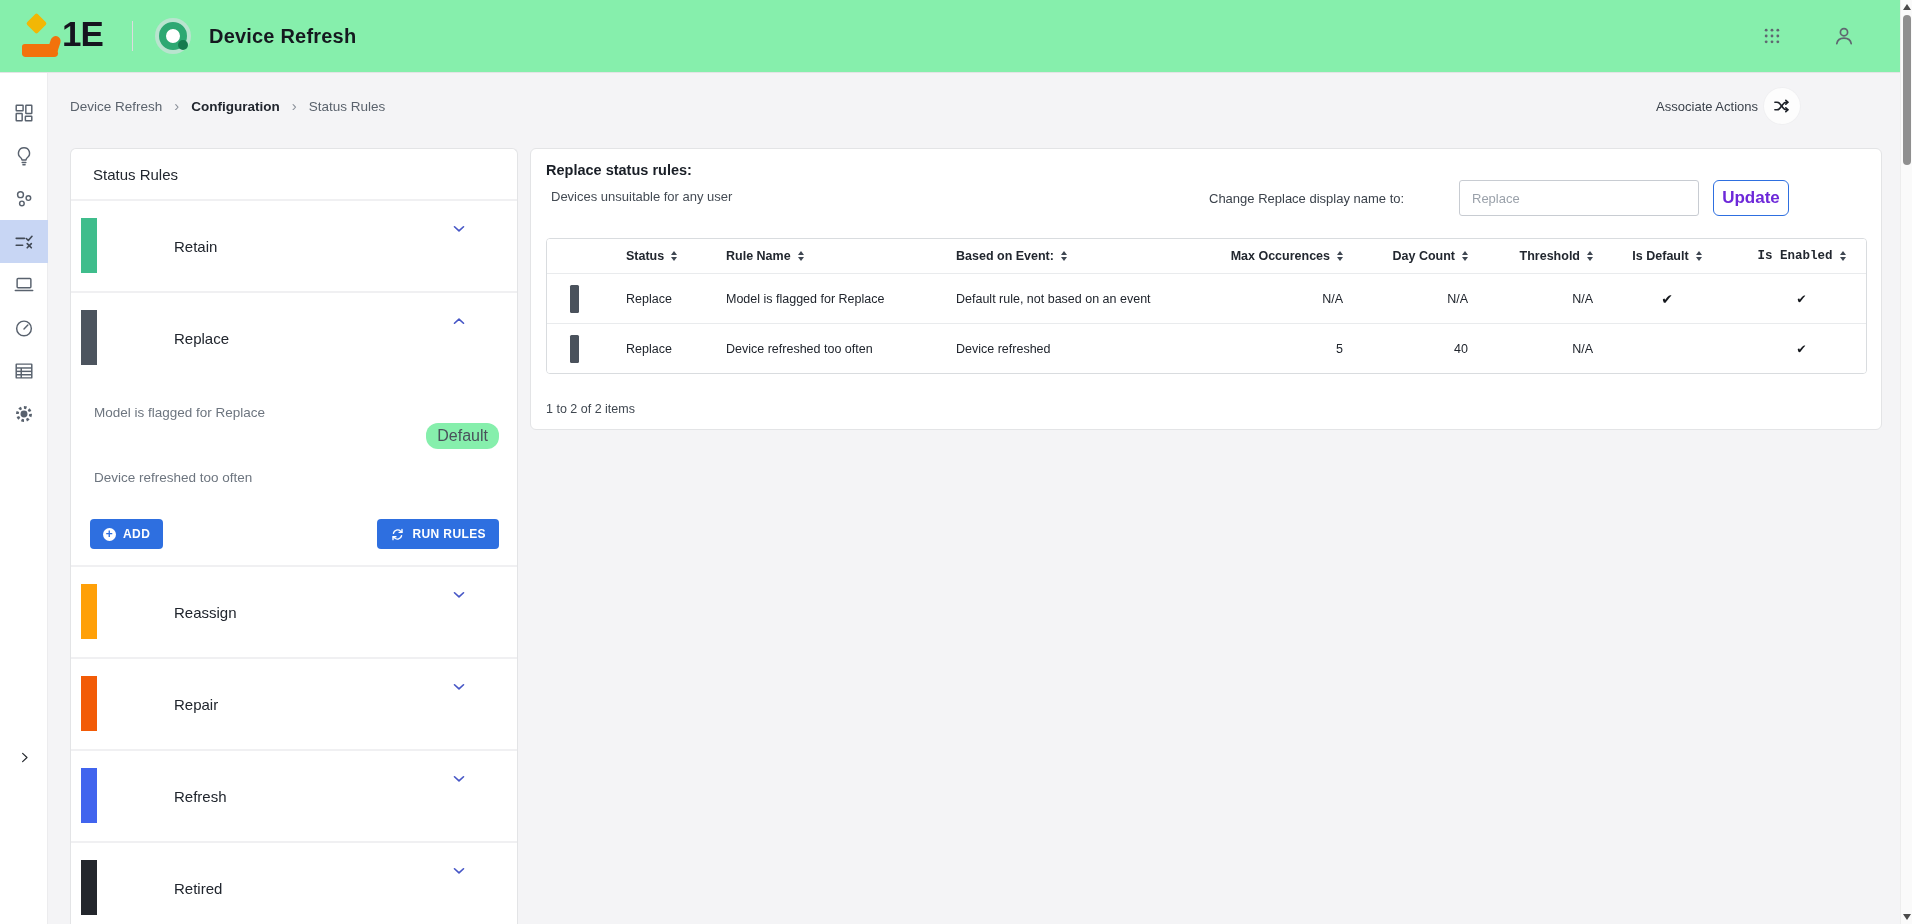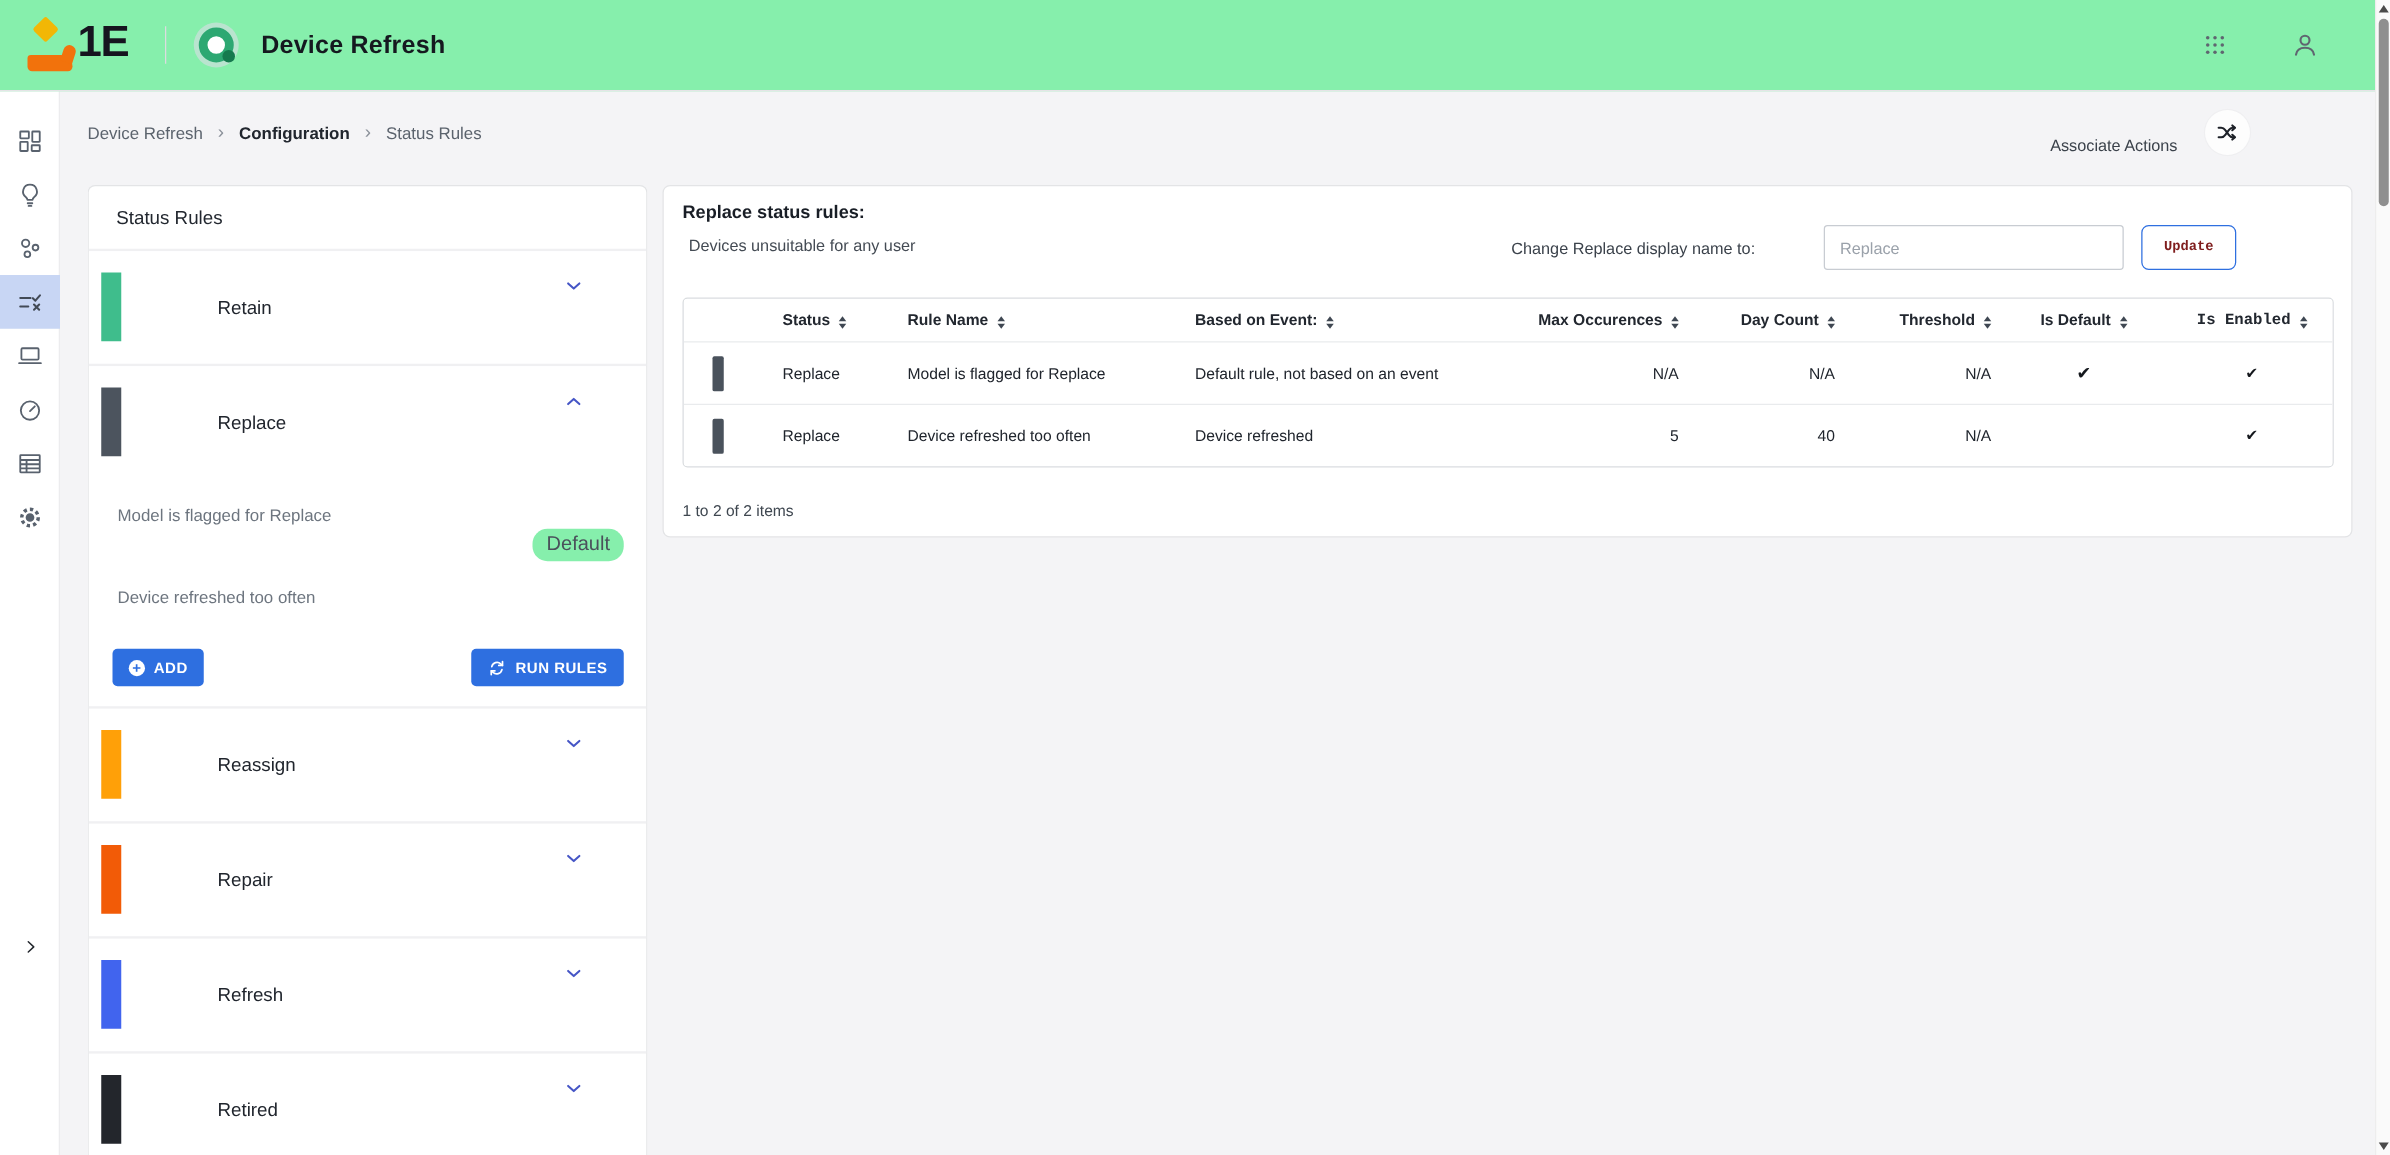--- a/index.html
+++ b/index.html
@@ -31,21 +31,21 @@
   .rail-item.active { background:#C8D6F4; }
   .rail-expand { position:absolute; left:0; top:671px; width:48px; height:26px; display:flex; align-items:center; justify-content:center; background:none; border:none; cursor:pointer; }
 
   
   .breadcrumb-row { position:absolute; left:70px; right:112px; top:86px; height:40px;
                     display:flex; align-items:center; justify-content:space-between; }
   .breadcrumb { display:flex; align-items:center; gap:12px; font-size:13.5px; }
   .crumb { color:#5B636D; cursor:pointer; }
   .crumb.strong { color:#21262E; font-weight:600; }
   .crumb-sep { color:#8b919a; font-size:15px; transform:translateY(-1px); }
-  .bc-right { display:flex; align-items:flex-end; gap:22px; }
+  .bc-right { display:flex; align-items:center; gap:6px; }
   .assoc-label { font-size:13px; color:#3B424B; }
   .shuffle-btn { width:36px; height:36px; border-radius:50%; background:#fdfdfd; border:none; display:flex; align-items:center; justify-content:center; cursor:pointer; box-shadow:0 0 0 1px rgba(0,0,0,0.02); }
 
   
   .left-card { position:absolute; left:70px; top:148px; width:448px; bottom:0; background:#fff;
                border:1px solid #e3e4e6; border-bottom:none; border-radius:6px 6px 0 0; overflow:hidden; }
   .panel-title { height:52px; display:flex; align-items:center; padding-left:22px; font-size:15px;
                  color:#22272F; border-bottom:2px solid #f0f0f2; }
   .acc-item { position:relative; height:92px; border-bottom:2px solid #f0f0f2; cursor:pointer; background:#fff; }
   .acc-item.expanded { height:274px; }
@@ -69,37 +69,37 @@
   .right-card { position:absolute; left:530px; top:148px; width:1352px; height:282px; background:#fff;
                 border:1px solid #e3e4e6; border-radius:6px; }
   .rsr-title { position:absolute; left:15px; top:13px; font-size:14.5px; font-weight:bold; color:#191E26; }
   .rsr-sub { position:absolute; left:20px; top:40px; font-size:13px; color:#444B54; }
   .rename-group { position:absolute; top:31px; left:678px; display:flex; align-items:center; }
   .rename-label { font-size:13px; color:#3B424B; width:250px; }
   .rename-input { width:240px; height:36px; border:1px solid #C8CCD2; border-radius:3px; padding:0 12px;
                   font-size:13px; color:#20252D; font-family:inherit; margin-right:14px; }
   .rename-input::placeholder { color:#9AA1AA; }
   .update-btn { width:76px; height:36px; background:#fff; border:1.5px solid #2E6FE0; border-radius:6px;
-                color:#7f1d1d; font-size:11px; font-weight:bold; cursor:pointer; font-family:Liberation Mono, monospace; }
+                color:#6d28d9; font-size:17px; font-weight:bold; cursor:pointer; font-family:Liberation Sans, sans-serif; }
 
   
   .rules-table { position:absolute; left:15px; top:89px; width:1321px; border:1px solid #D9DCDF; border-radius:4px; overflow:hidden; }
   .t-head { height:34px; display:flex; align-items:center; font-size:12.5px; font-weight:bold; color:#22272F; background:#fff; }
   .t-row { height:50px; display:flex; align-items:center; font-size:12.5px; color:#20252D; border-top:1px solid #E9EBED; background:#fff; cursor:pointer; }
   .c-chip { width:55px; display:flex; align-items:center; }
   .chip { width:9px; height:28px; border-radius:1.5px; margin-left:23px; }
   .c-status { width:100px; padding-left:24px; }
   .c-rule { width:230px; padding-left:24px; }
   .c-event { width:280px; padding-left:24px; }
   .c-max { width:135px; display:flex; justify-content:flex-end; padding-right:4px; }
   .c-day { width:125px; display:flex; justify-content:flex-end; padding-right:4px; }
   .c-thresh { width:125px; display:flex; justify-content:flex-end; padding-right:4px; }
   .c-def { width:140px; display:flex; justify-content:center; }
   .c-en { flex:1; display:flex; justify-content:center;font-family:Liberation Mono, monospace; }
-  .th { display:flex; align-items:flex-end; cursor:pointer; }
+  .th { display:flex; align-items:center; cursor:pointer; }
   .c-status.th, .c-rule.th, .c-event.th { justify-content:flex-start; }
   .sort-icon { display:inline-flex; flex-direction:column; gap:2.5px; margin-left:7px; }
   .tri-up { width:0; height:0; border-left:3.5px solid transparent; border-right:3.5px solid transparent; border-bottom:4.5px solid #3F4752; }
   .tri-down { width:0; height:0; border-left:3.5px solid transparent; border-right:3.5px solid transparent; border-top:4.5px solid #3F4752; }
   .checkmark { font-size:14px; font-weight:bold; color:#14171C; }
   .t-footer { position:absolute; left:15px; top:253px; font-size:12.5px; color:#3F4750; }
 
   
   .page-scrollbar { position:absolute; right:0; top:0; width:12px; height:924px; background:#fafafa; border-left:1px solid #ededed; z-index:9; }
   .sb-arrow { position:absolute; left:0; width:12px; height:14px; display:flex; align-items:center; justify-content:center; cursor:pointer; }

